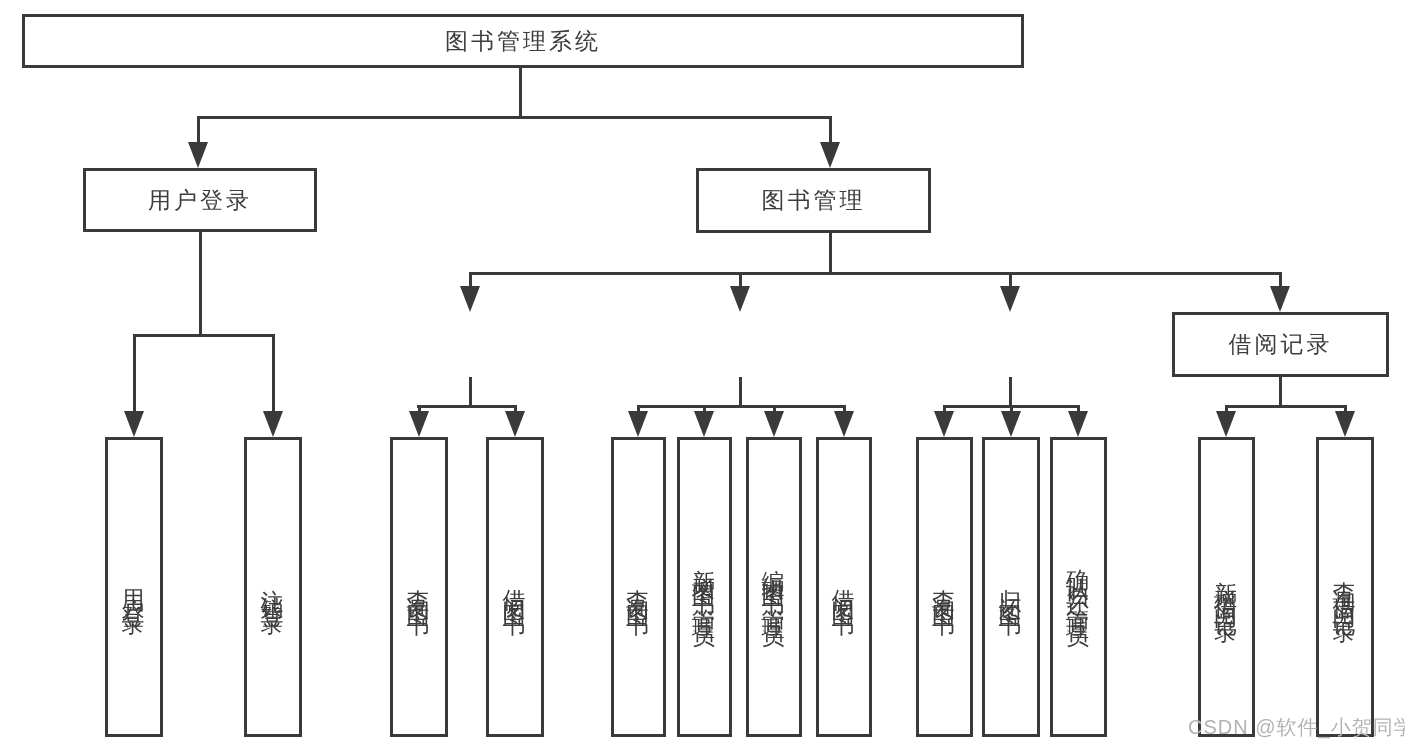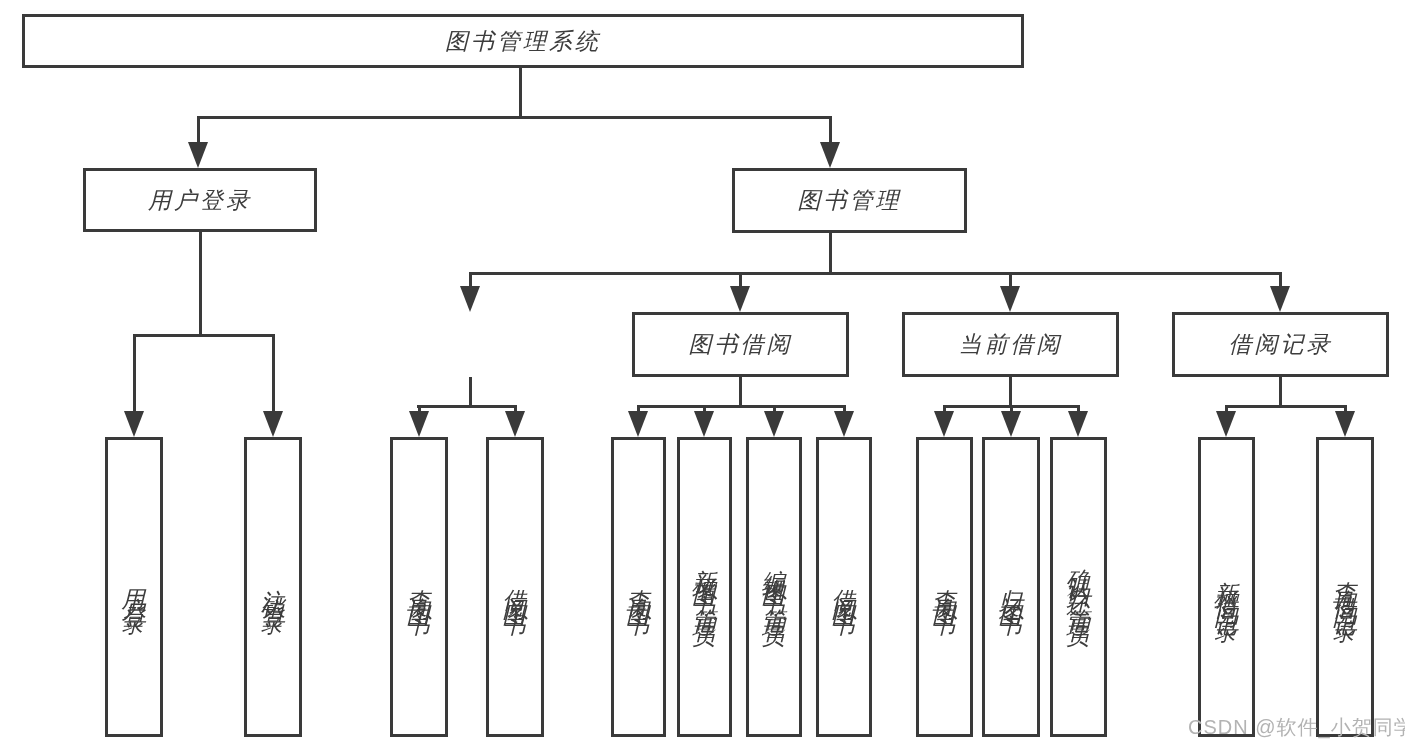--- a/index.html
+++ b/index.html
@@ -18,21 +18,20 @@
     overflow:hidden;
   }
   .box{
     position:absolute;
     background:var(--box-bg);
     border:3px solid var(--line);
     color:var(--text);
     display:flex;align-items:center;justify-content:center;
     font-size:23px;letter-spacing:3px;
     white-space:nowrap;
-    font-style:italic;
   }
   .vbox{
     writing-mode:vertical-rl;
     text-orientation:mixed;
     letter-spacing:8px;
     font-size:23px;
   }
   .hline,.vline{position:absolute;background:var(--line);}
   .arrow{
     position:absolute;width:0;height:0;
@@ -57,42 +56,40 @@
   <div class="box" style="left:22px;top:14px;width:1002px;height:54px;">图书管理系统</div>
 
   <div class="vline" style="left:519px;top:68px;width:3px;height:50px;"></div>
   <div class="hline" style="left:197px;top:116px;width:635px;height:3px;"></div>
   <div class="vline" style="left:197px;top:118px;width:3px;height:28px;"></div>
   <div class="arrow" style="left:188px;top:142px;"></div>
   <div class="vline" style="left:829px;top:118px;width:3px;height:28px;"></div>
   <div class="arrow" style="left:820px;top:142px;"></div>
 
   <div class="box" style="left:83px;top:168px;width:234px;height:64px;">用户登录</div>
-  <div class="box" style="left:732px;top:168px;width:235px;height:65px;">图书管理</div>
+  <div class="box" style="left:696px;top:168px;width:235px;height:65px;">图书管理</div>
 
   <div class="vline" style="left:199px;top:232px;width:3px;height:104px;"></div>
   <div class="hline" style="left:133px;top:334px;width:142px;height:3px;"></div>
   <div class="vline" style="left:133px;top:337px;width:3px;height:77px;"></div>
   <div class="arrow" style="left:124px;top:411px;"></div>
   <div class="vline" style="left:272px;top:337px;width:3px;height:77px;"></div>
   <div class="arrow" style="left:263px;top:411px;"></div>
 
   <div class="vline" style="left:829px;top:233px;width:3px;height:41px;"></div>
   <div class="hline" style="left:469px;top:272px;width:813px;height:3px;"></div>
   <div class="vline" style="left:469px;top:274px;width:3px;height:14px;"></div>
   <div class="arrow" style="left:460px;top:286px;"></div>
   <div class="vline" style="left:739px;top:274px;width:3px;height:14px;"></div>
   <div class="arrow" style="left:730px;top:286px;"></div>
   <div class="vline" style="left:1009px;top:274px;width:3px;height:14px;"></div>
   <div class="arrow" style="left:1000px;top:286px;"></div>
   <div class="vline" style="left:1279px;top:274px;width:3px;height:14px;"></div>
   <div class="arrow" style="left:1270px;top:286px;"></div>
 
-  <div class="box" style="left:632px;top:312px;width:217px;height:65px;">图书借阅</div>
-  <div class="box" style="left:902px;top:312px;width:217px;height:65px;">当前借阅</div>
   <div class="box" style="left:1172px;top:312px;width:217px;height:65px;">借阅记录</div>
 
   <div class="vline" style="left:469px;top:377px;width:3px;height:30px;"></div>
   <div class="vline" style="left:739px;top:377px;width:3px;height:30px;"></div>
   <div class="vline" style="left:1009px;top:377px;width:3px;height:30px;"></div>
   <div class="vline" style="left:1279px;top:377px;width:3px;height:30px;"></div>
 
   <div class="hline" style="left:417px;top:405px;width:100px;height:3px;"></div>
   <div class="hline" style="left:637px;top:405px;width:209px;height:3px;"></div>
   <div class="hline" style="left:943px;top:405px;width:137px;height:3px;"></div>

